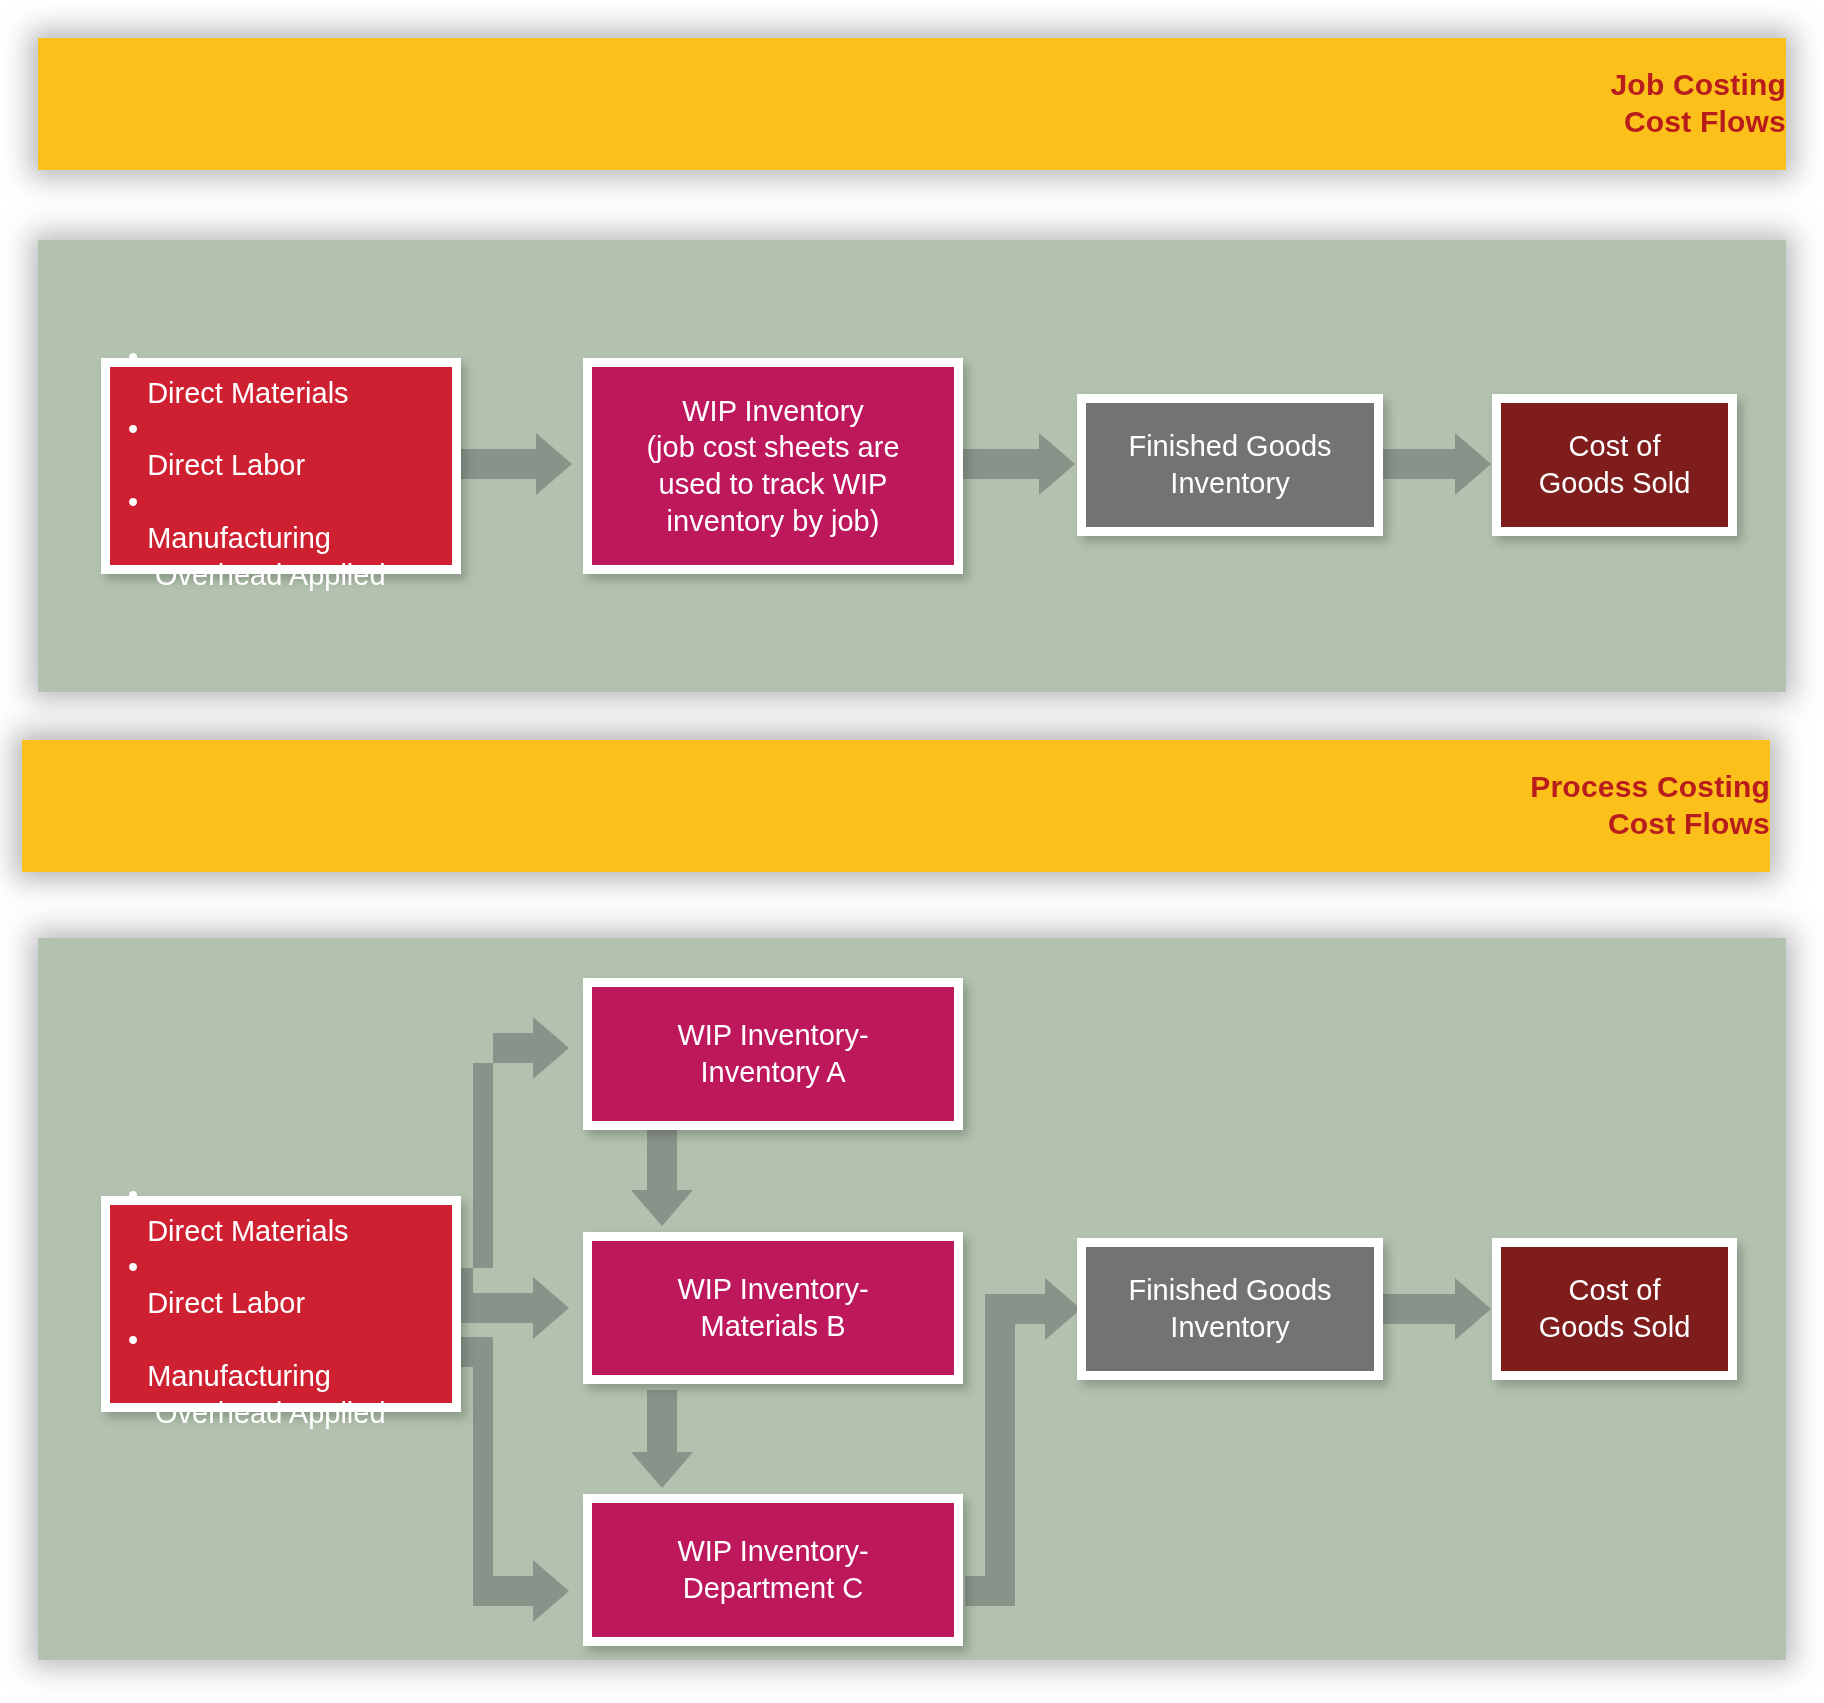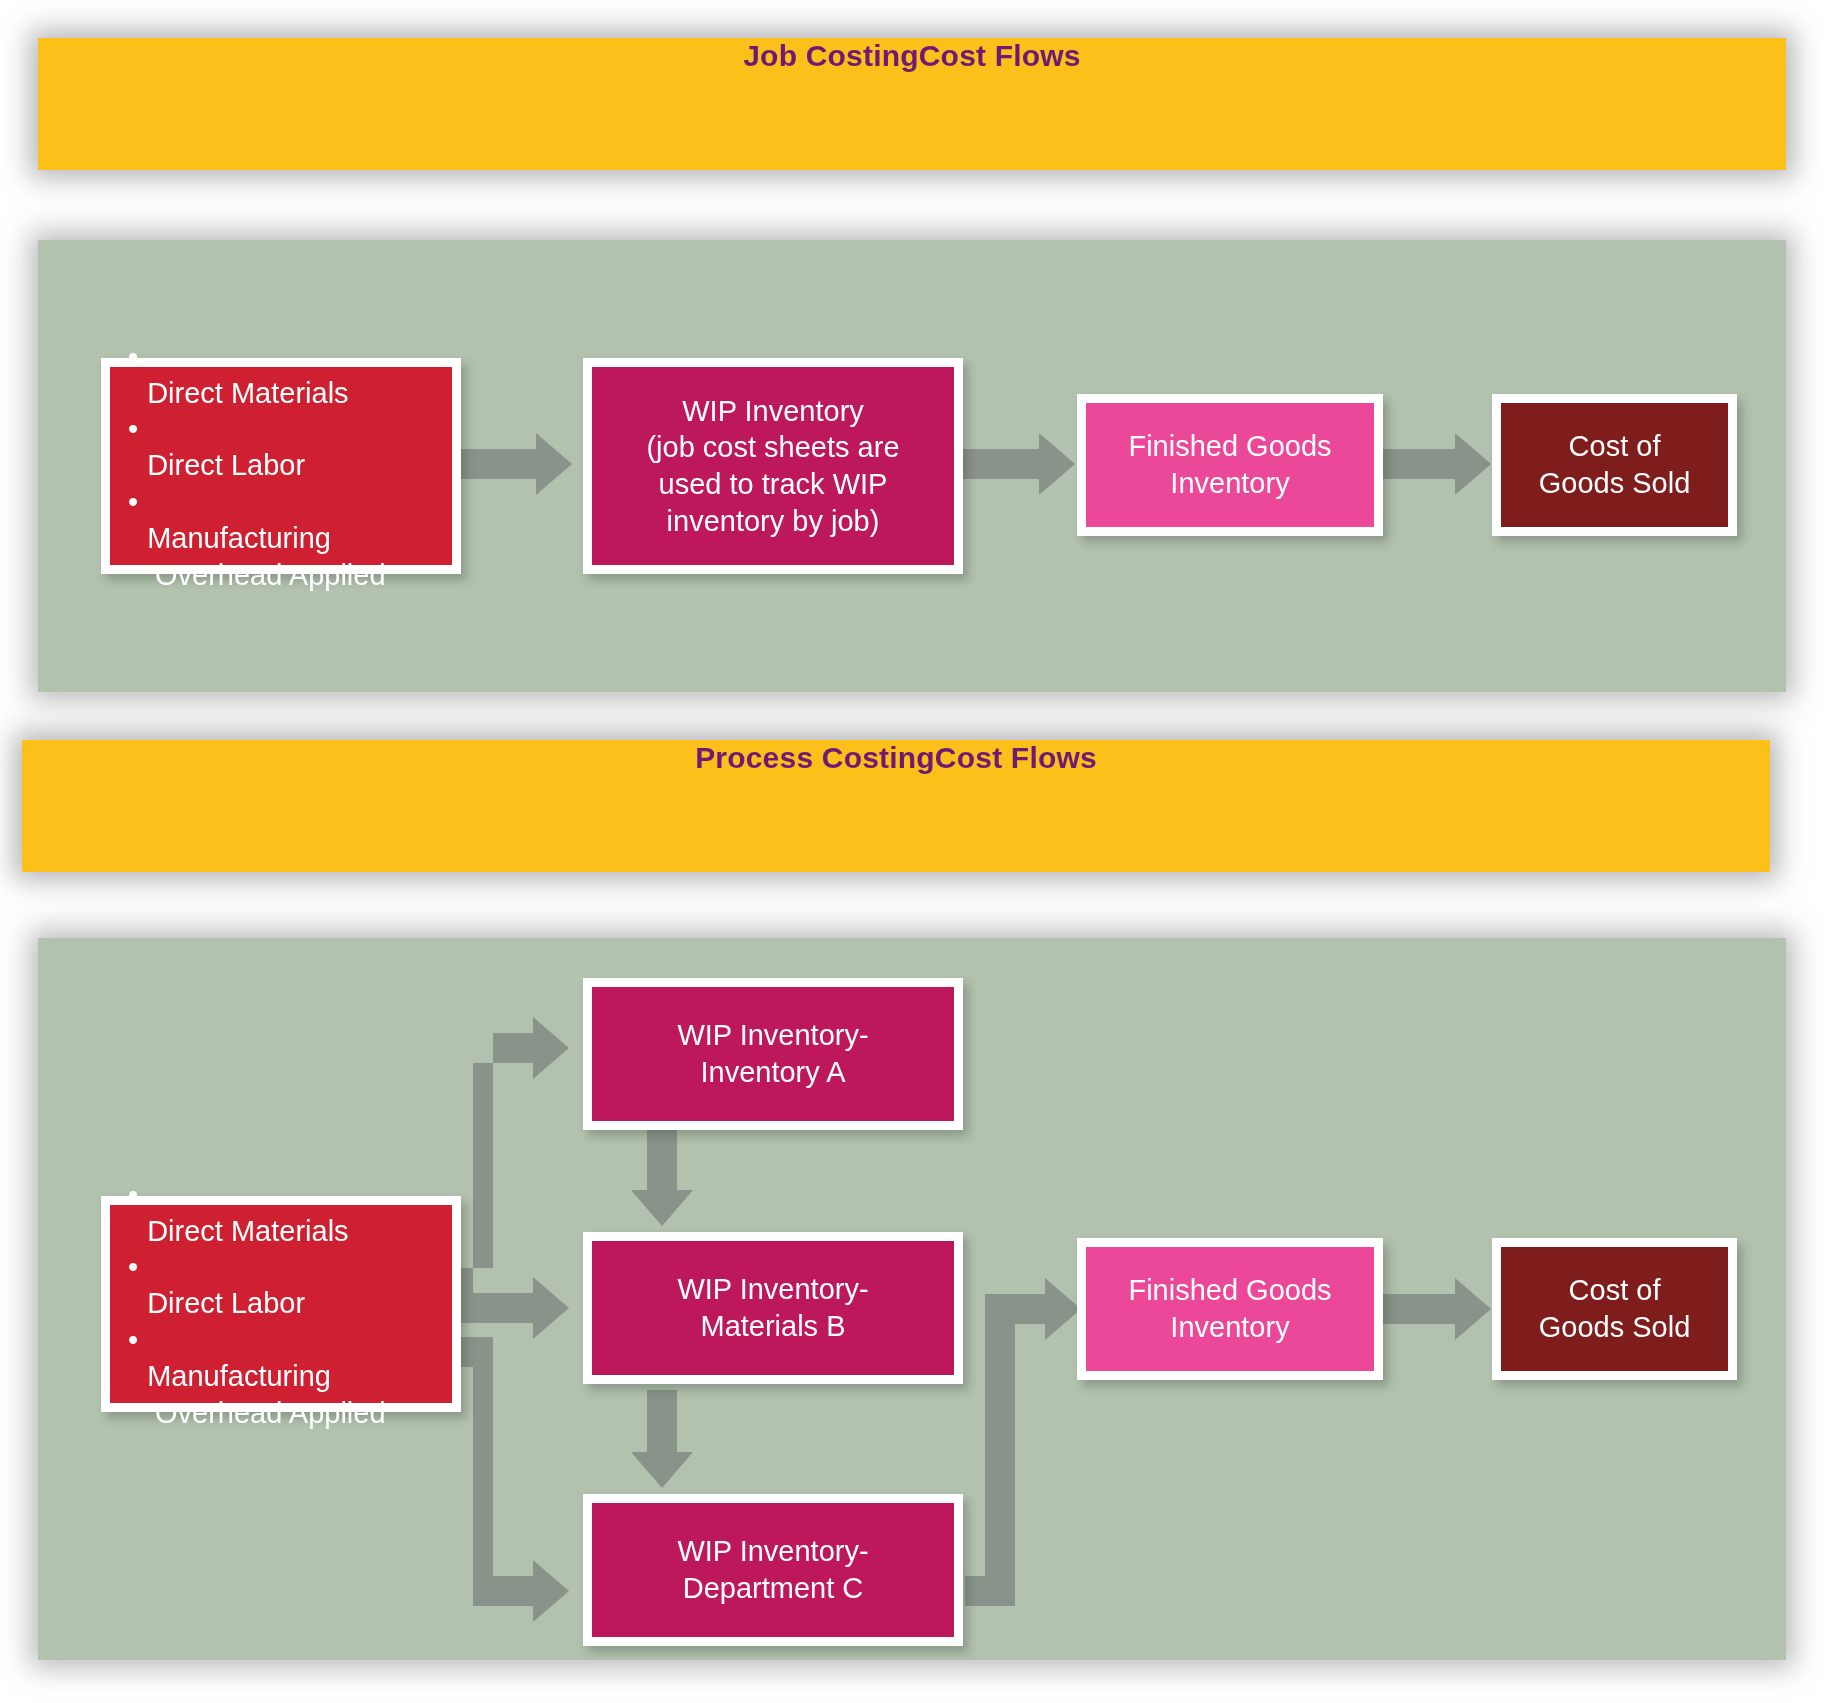--- a/index.html
+++ b/index.html
@@ -5,23 +5,23 @@
   html,body{margin:0;padding:0;background:#ffffff;}
   body{
     width:1824px;height:1703px;position:relative;overflow:hidden;
     font-family:"Liberation Sans", sans-serif;
   }
 
   
   .banner{
     position:absolute;
     background:#FBC01A;
-    display:flex;flex-direction:row;
-    align-items:flex-start;justify-content:center;
-    color:#701a75;
+    display:flex;flex-direction:column;
+    align-items:flex-end;justify-content:center;
+    color:#b91c1c;
     font-weight:bold;
     font-size:30px;
     line-height:1.22;
     letter-spacing:.2px;
     box-shadow:0 0 26px 8px rgba(120,120,125,.55);
     z-index:3;
   }
   .banner .ln{display:block;white-space:nowrap;}
 
   
@@ -47,21 +47,21 @@
     display:flex;flex-direction:column;
     align-items:center;justify-content:center;
     color:#ffffff;
     font-size:29px;
     line-height:1.26;
     text-align:center;
   }
   .node .fill.left{align-items:flex-start;text-align:left;padding-left:18px;}
   .fill.red{background:#CE2031;}
   .fill.orange{background:#be185d;}
-  .fill.blue{background:#ec4899;}
+  .fill.blue{background:#737373;}
   .fill.green{background:#7f1d1d;}
 
   .bullet-row{display:flex;gap:9px;white-space:nowrap;}
   .bullet-row .dot{flex:0 0 auto;}
   .bullet-row .txt{display:block;margin-top:36px;}
   .wrapline{padding-left:27px;white-space:nowrap;}
 
   
   .wires{position:absolute;left:0;top:0;width:1824px;height:1703px;z-index:5;pointer-events:none;}
 </style>

